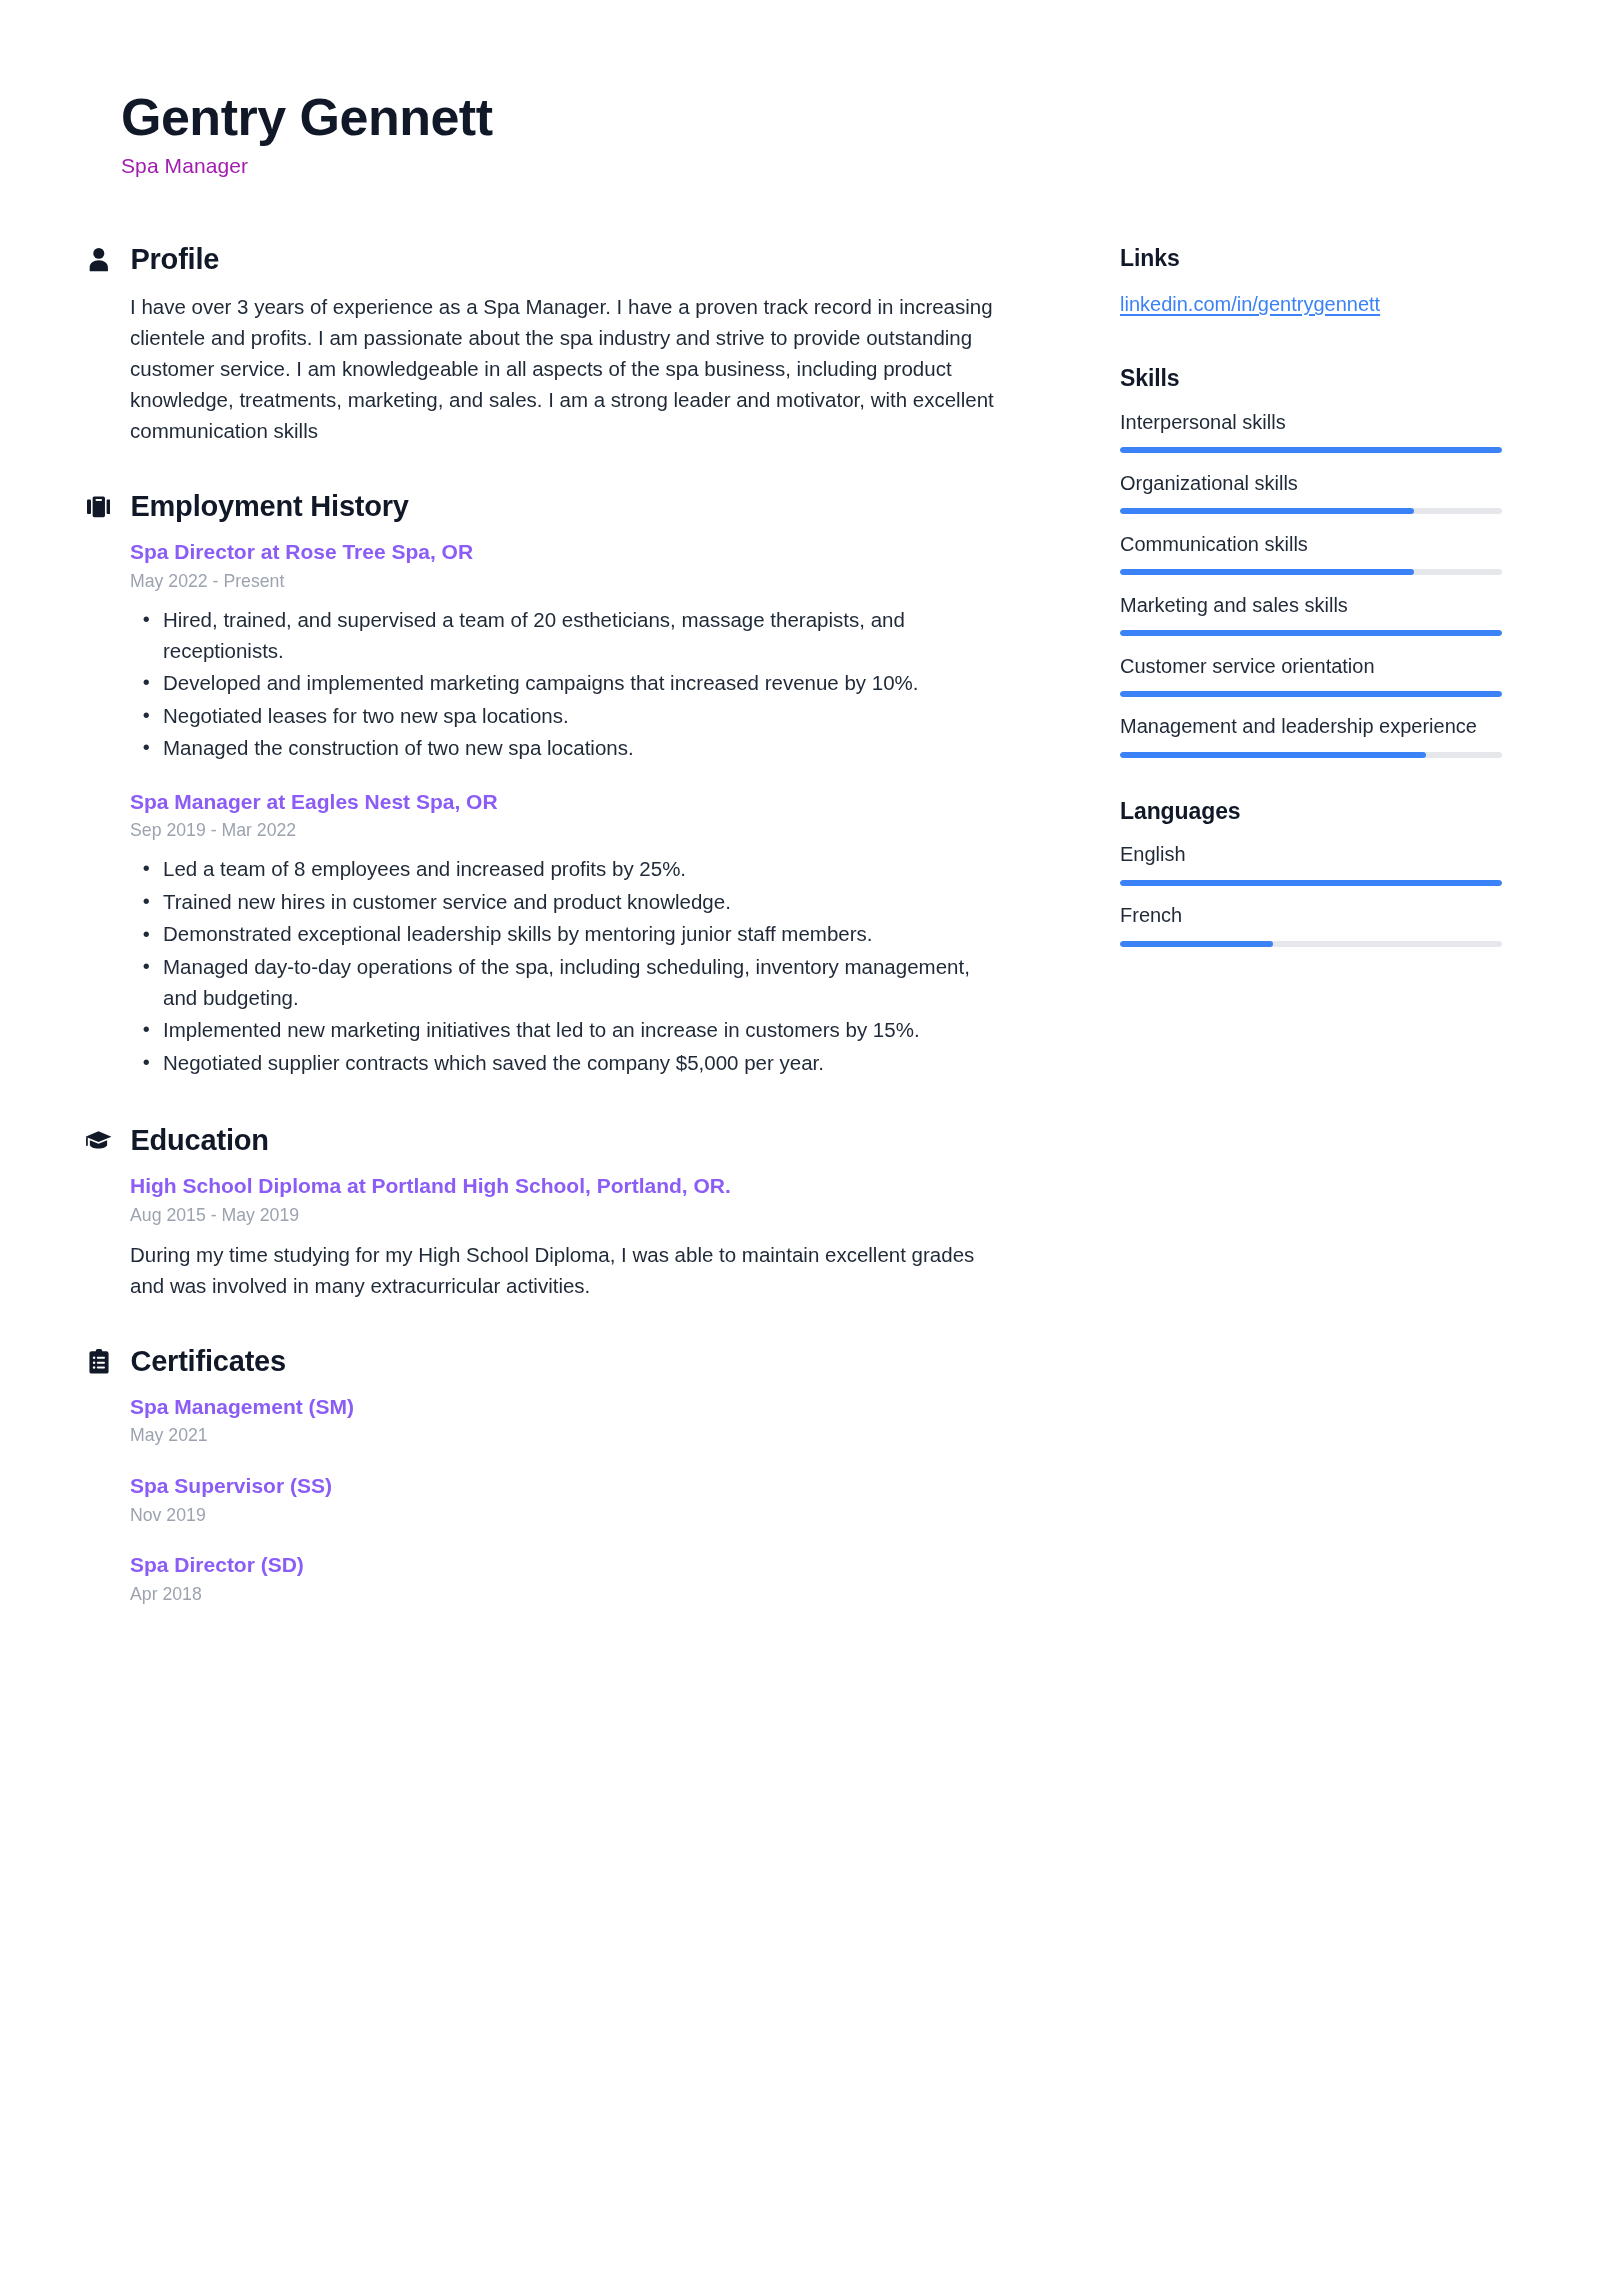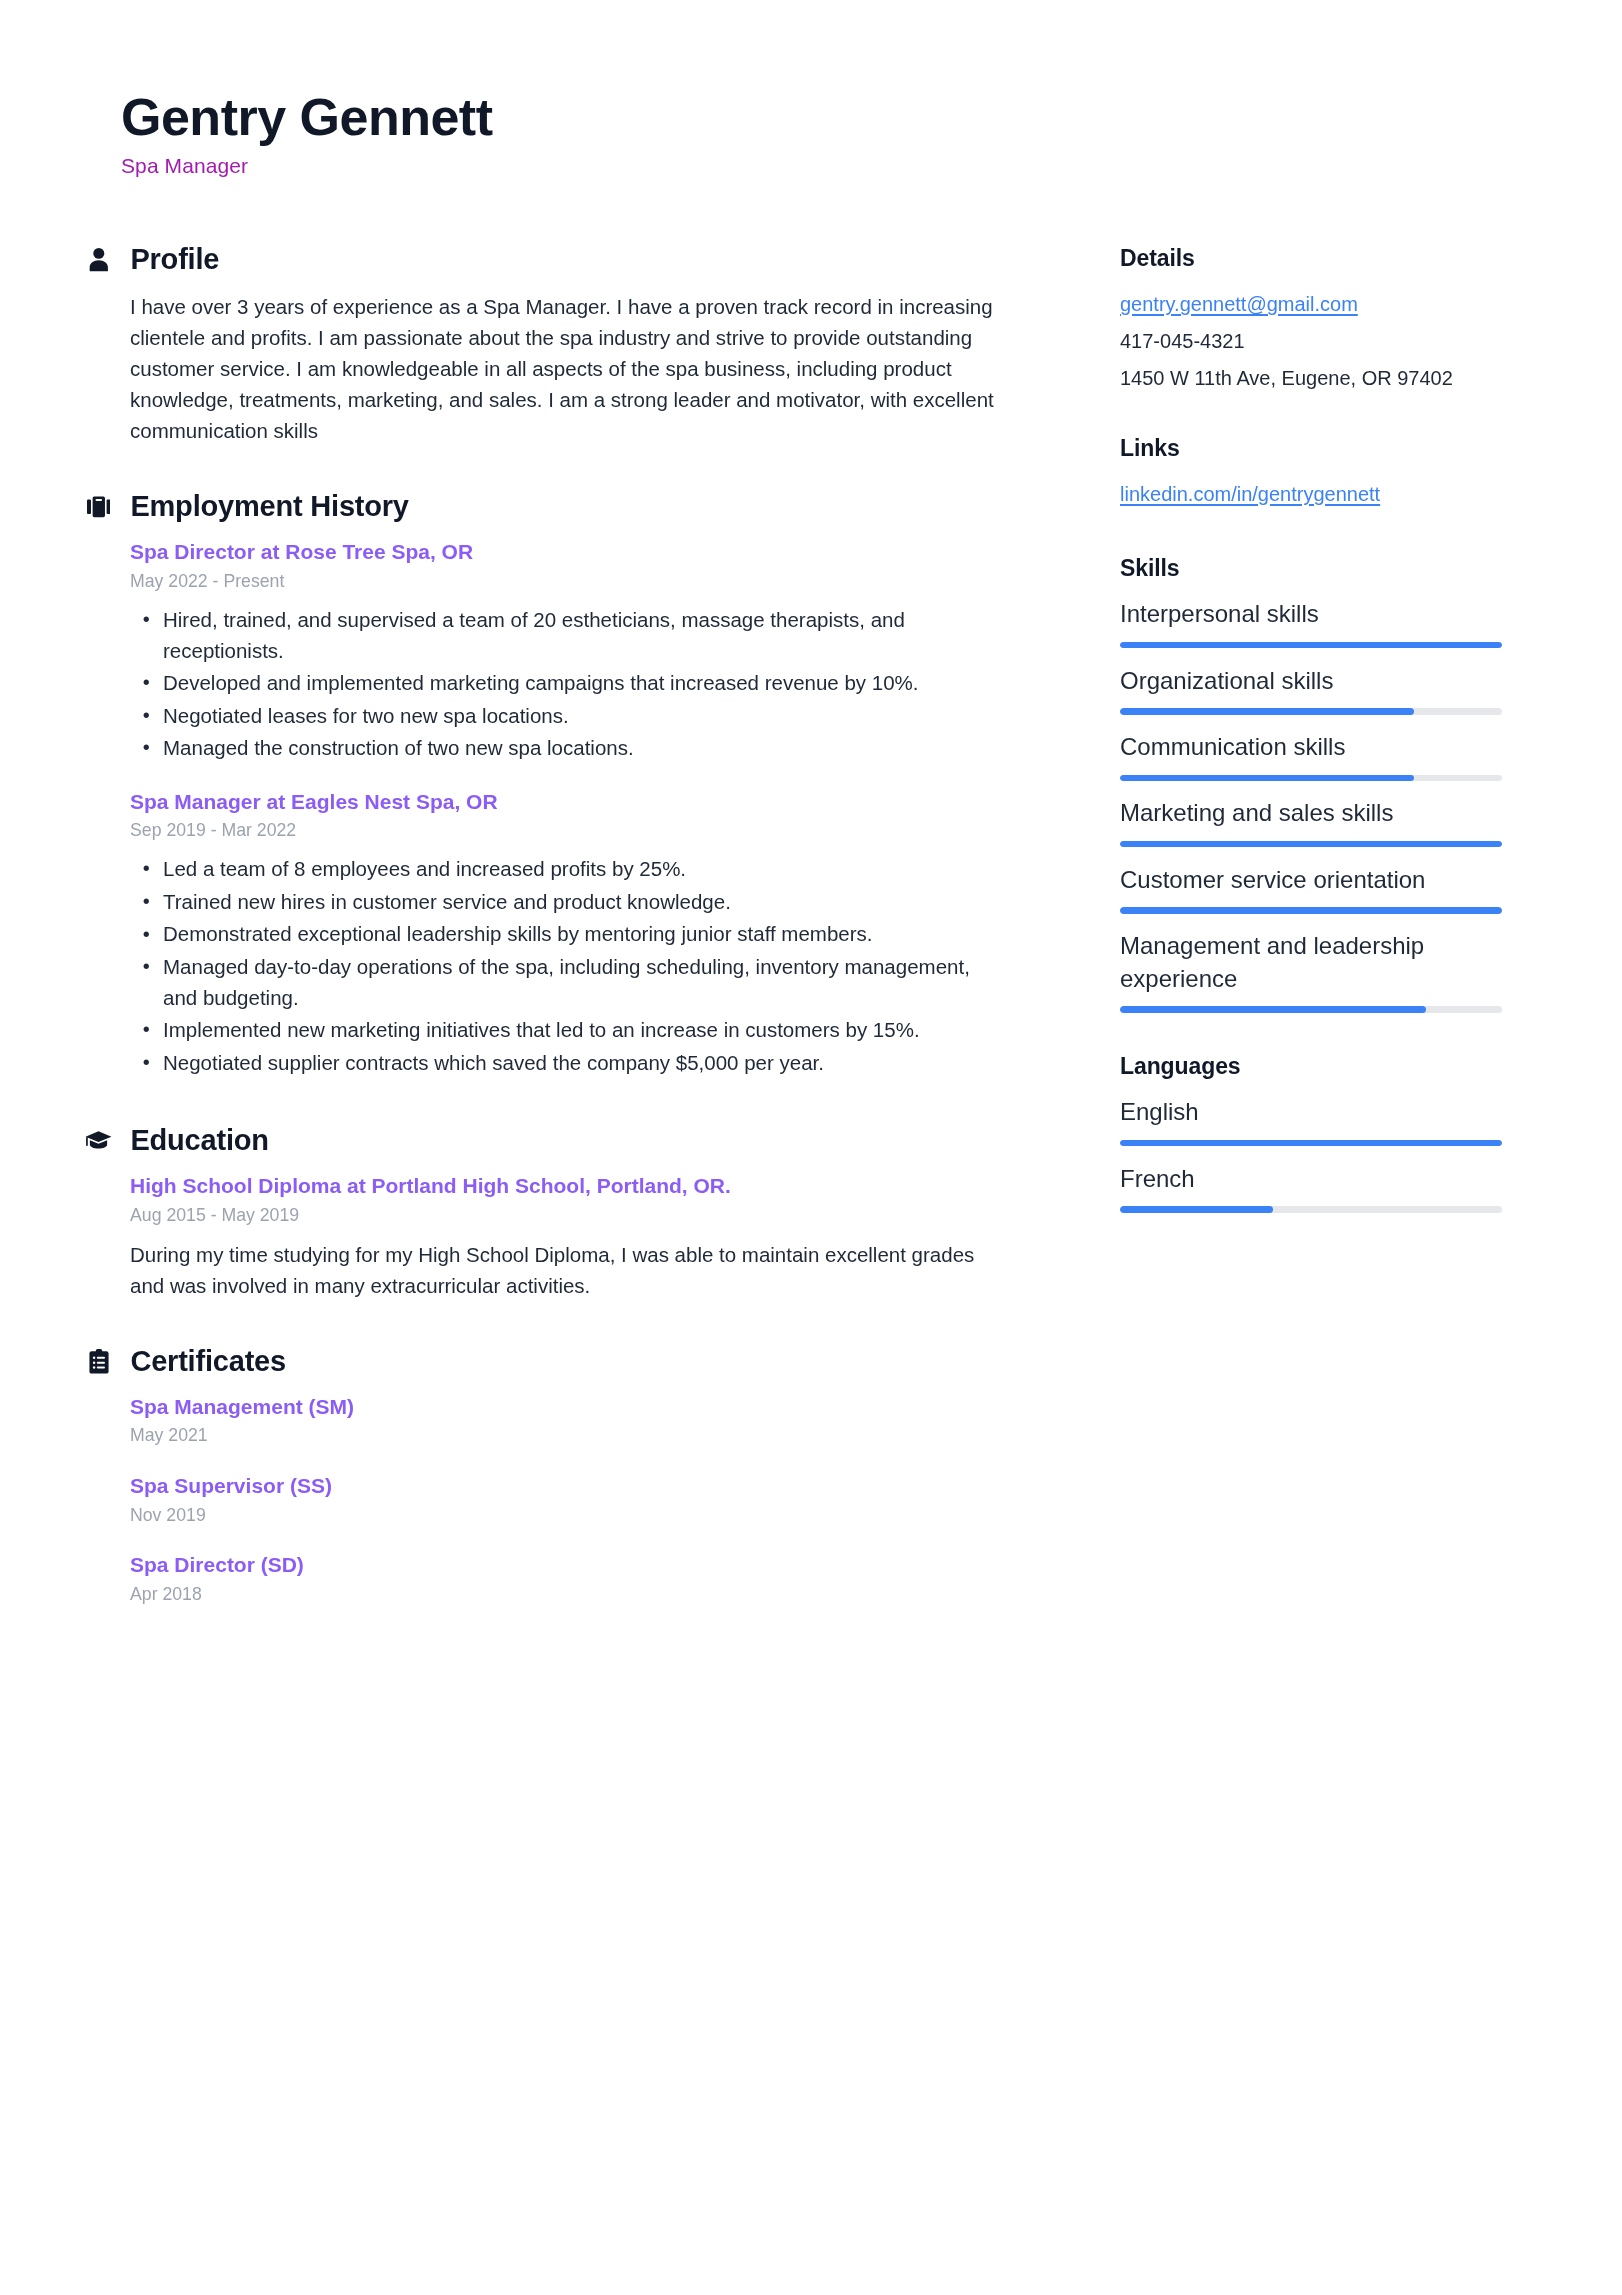--- a/index.html
+++ b/index.html
@@ -164,21 +164,21 @@
     text-decoration: underline;
     text-underline-offset: 2.7px;
     display: inline-block;
     margin-bottom: 4.5px;
     cursor: pointer;
   }
 
   
   .meter-item { margin-bottom: 16.4px; }
   .meter-label {
-    font-size: 24px;
+    font-size: 20px;
     line-height: 1.36;
     color: #1f2937;
     margin-bottom: 11px;
     max-width: 382px;
     margin-top: 9px;
   }
   .meter-track {
     width: 382px;
     height: 6.4px;
     background: #e5e7eb;
@@ -317,26 +317,20 @@
             <div class="entry-title">Spa Director (SD)</div>
             <div class="entry-date">Apr 2018</div>
           </div>
         </div>
       </div>
 
     </div>
 
     <div class="col-side">
 
-      <div class="side-block">
-        <div class="side-title">Details</div>
-        <a class="side-link">gentry.gennett@gmail.com</a>
-        <div class="side-line">417-045-4321</div>
-        <div class="side-line">1450 W 11th Ave, Eugene, OR 97402</div>
-      </div>
 
       <div class="side-block">
         <div class="side-title">Links</div>
         <a class="side-link">linkedin.com/in/gentrygennett</a>
       </div>
 
       <div class="side-block">
         <div class="side-title">Skills</div>
 
         <div class="meter-item">

